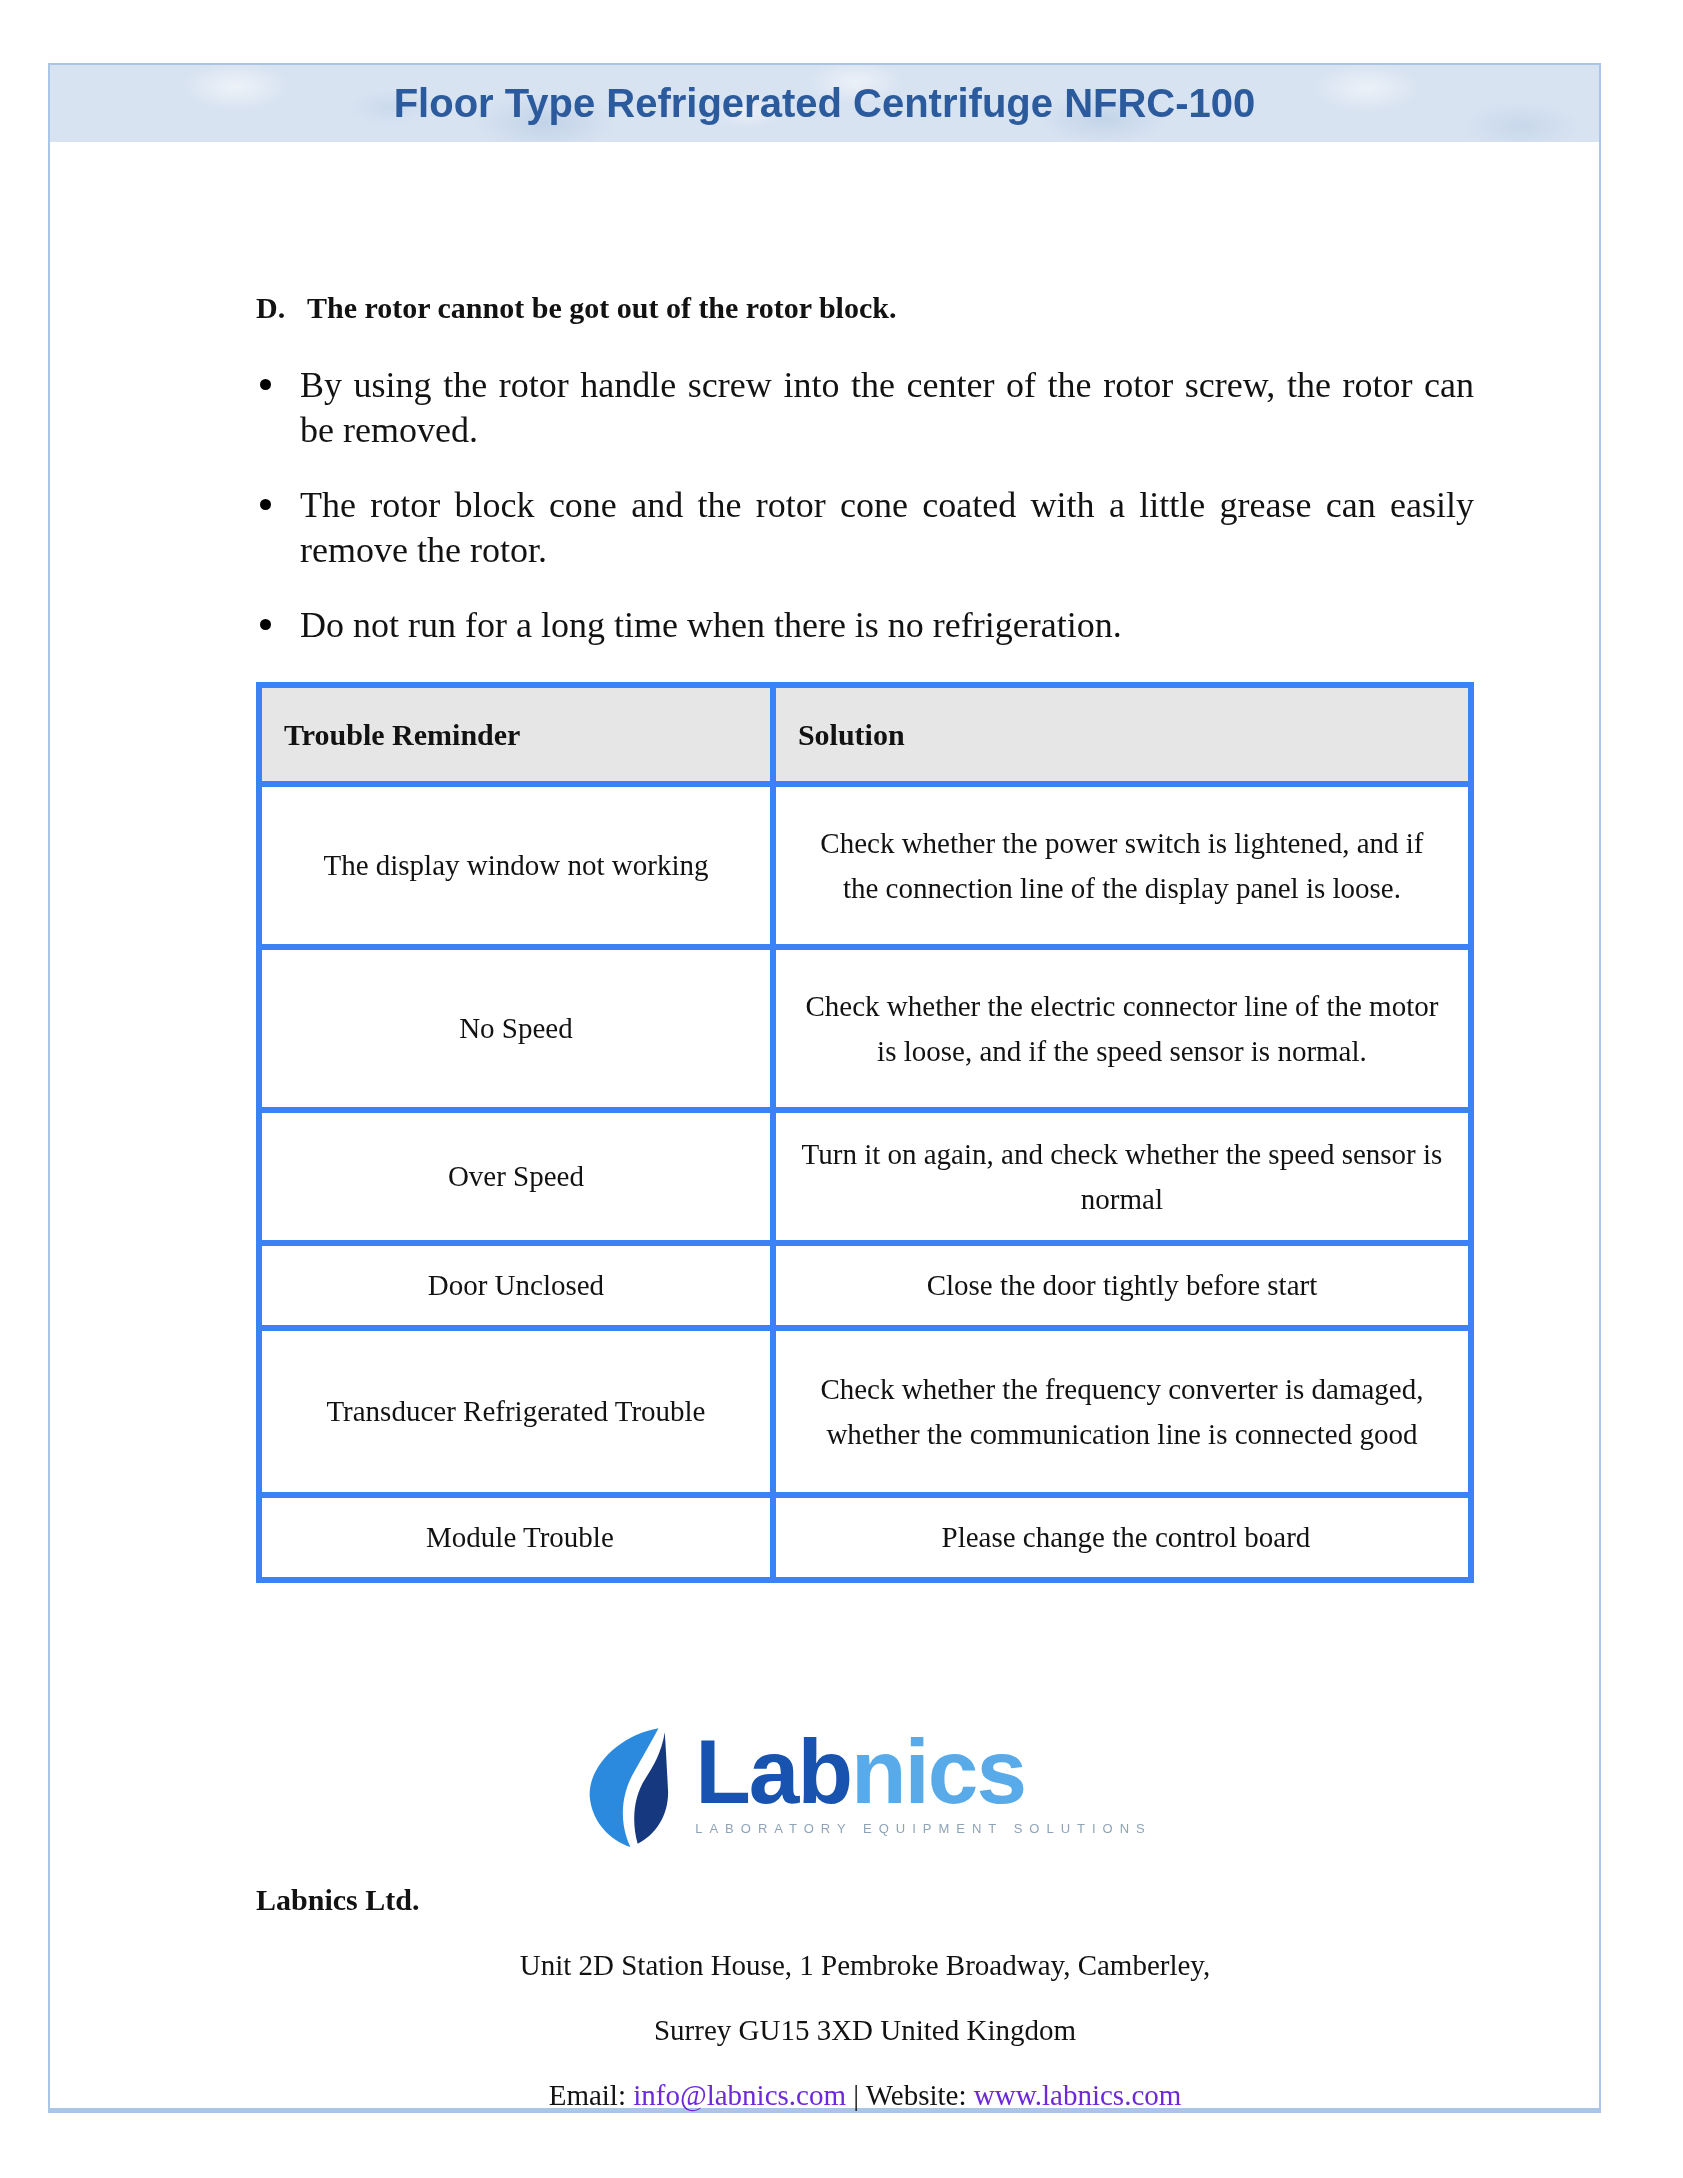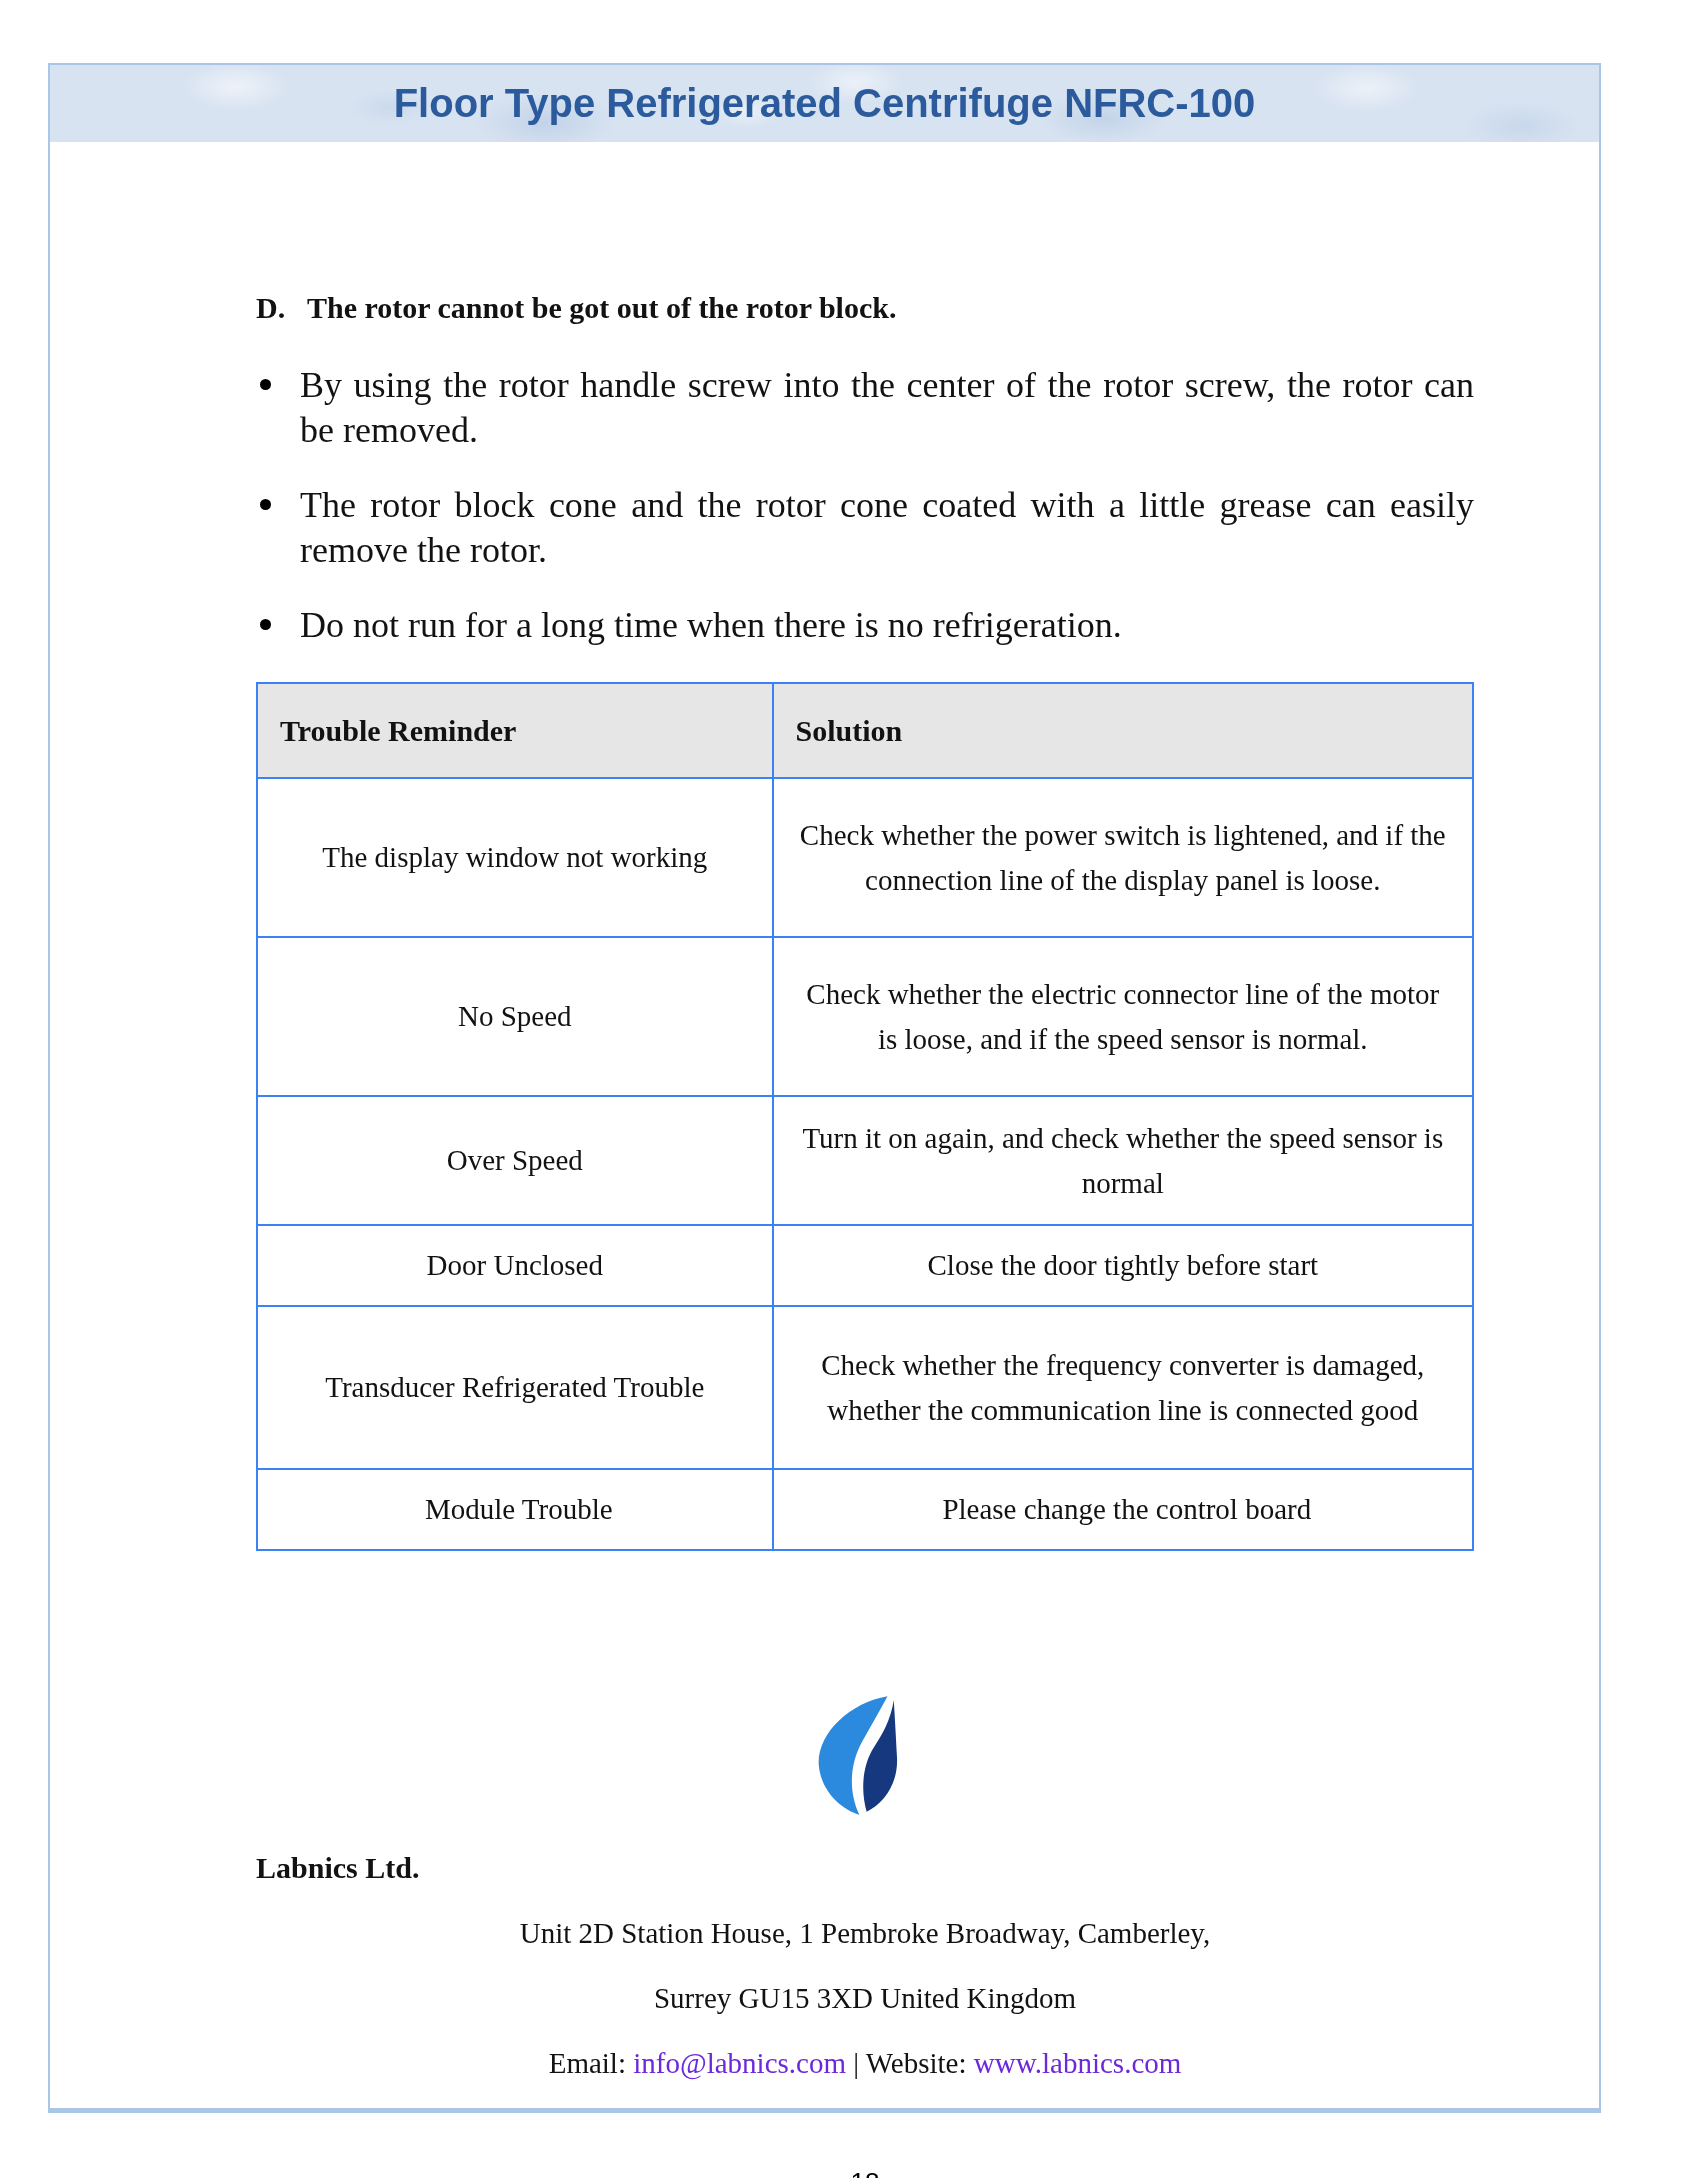--- a/index.html
+++ b/index.html
@@ -45,21 +45,21 @@
   }
   .sec92{
     margin-top:36px;margin-left:-28px;
     color:#2e74b5;font-weight:bold;font-size:31px;
   }
   .sec92 .sec-num{margin-right:8px;}
   table.trouble{
     margin-top:34px;width:100%;border-collapse:collapse;
   }
   table.trouble th, table.trouble td{
-    border:2px solid #3b82f6;font-size:29px;
+    border:6px solid #3b82f6;font-size:29px;
   }
   table.trouble th{
     background:#e7e6e6;text-align:left;padding:14px 10px 14px 22px;
     height:65px;font-size:30px;
   }
   table.trouble td{
     text-align:center;vertical-align:middle;padding:10px 24px;line-height:45px;
   }
   col.c1{width:42.4%;}
   col.c2{width:57.6%;}
@@ -171,20 +171,26 @@
         <td>Please change the control board</td>
       </tr>
     </tbody>
       </table>
 
     <div class="logo-wrap">
       <svg class="logo-mark" viewBox="0 0 100 120" xmlns="http://www.w3.org/2000/svg">
         <path d="M74,4 C38,10 6,40 8,70 C10,94 28,112 47,118 C36,95 38,68 50,47 C58,33 67,17 74,4 Z" fill="#2b8ade"></path>
         <path d="M80,8 C77,27 69,41 61,53 C50,70 48,94 54,115 C72,106 85,86 83,61 C82,41 81,23 80,8 Z" fill="#16387e"></path>
       </svg>
+      <div class="logo-textcol">
+        <div class="logo-word">
+          <span class="lab">Lab</span><span class="nics">nics</span>
+        </div>
+        <div class="logo-tagline">LABORATORY EQUIPMENT SOLUTIONS</div>
+      </div>
     </div>
 
     <div class="footer-company">Labnics Ltd.</div>
     <div class="footer-line">Unit 2D Station House, 1 Pembroke Broadway, Camberley,</div>
     <div class="footer-line">Surrey GU15 3XD United Kingdom</div>
     <div class="footer-line">
       <span>Email: </span><a href="#">info@labnics.com</a><span> | </span><span>Website: </span><a href="#">www.labnics.com</a>
     </div>
 
     <div class="page-num">18</div>

